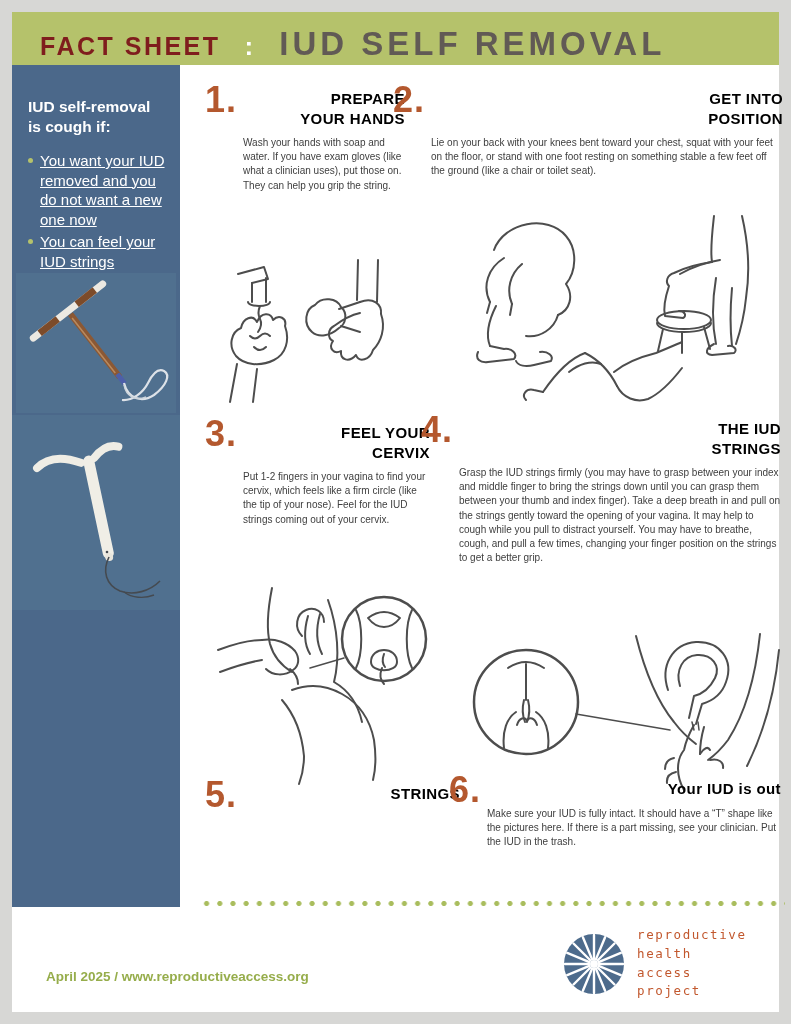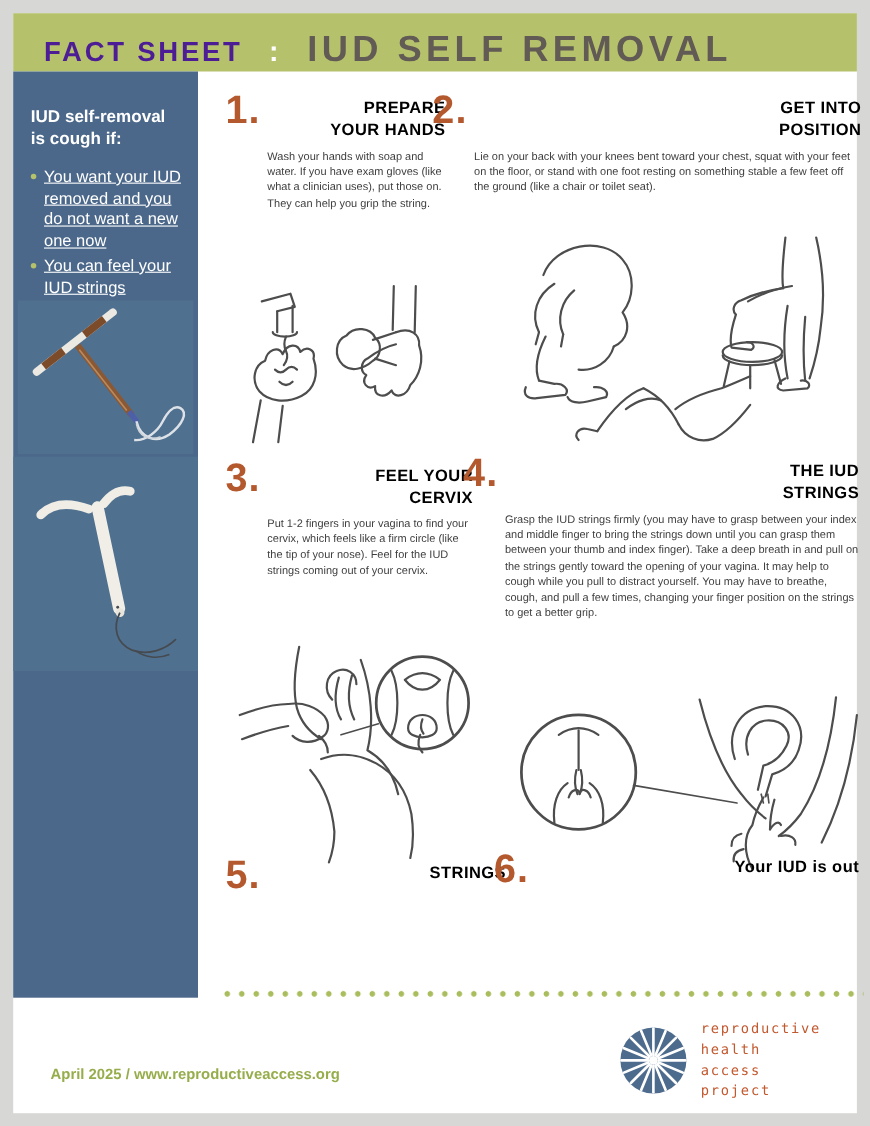--- a/index.html
+++ b/index.html
@@ -3,21 +3,21 @@
 <meta charset="utf-8">
 <style>
   html,body{margin:0;padding:0;}
   body{background:#d7d7d5;font-family:"Liberation Sans", sans-serif;}
   .canvas{position:relative;width:791px;height:1024px;background:#d7d7d5;overflow:hidden;}
   .sheet{position:absolute;left:12px;top:12px;width:767px;height:1000px;background:#ffffff;}
 
   
   .topbar{position:absolute;left:0;top:0;width:767px;height:53px;background:#b5c26b;
           display:flex;align-items:baseline;box-sizing:border-box;padding:13px 0 0 28px;}
-  .kicker{font-size:25px;color:#4c1d95;letter-spacing:2.5px;font-weight:bold;}
+  .kicker{font-size:25px;color:#7f1d1d;letter-spacing:2.5px;font-weight:bold;}
   .sep{font-size:26px;color:#ffffff;font-weight:bold;margin:0 26px 0 24px;}
   .doc-title{font-size:33px;color:#615a55;letter-spacing:4px;font-weight:bold;}
 
   
   .sidebar{position:absolute;left:0;top:53px;width:168px;height:842px;background:#4b688a;box-sizing:border-box;}
   .side-intro{position:absolute;left:16px;top:32px;width:140px;color:#ffffff;font-size:15.5px;
               font-weight:bold;line-height:1.28;white-space:pre-line;}
   .side-list{position:absolute;left:16px;top:86px;width:142px;margin:0;padding:0;list-style:none;}
   .side-list li{position:relative;padding-left:12px;color:#ffffff;font-size:15px;line-height:1.3;margin-bottom:3px;text-decoration:underline;}
   .side-list li::before{content:"";position:absolute;left:0;top:7px;width:5px;height:5px;border-radius:50%;background:#b5c26b;}
@@ -220,20 +220,21 @@
       <div class="num">5.</div>
       <div class="content">
         <h3 class="title">STRINGS</h3>
       </div>
     </section>
 
     <section class="step" style="left:437px;top:764px;width:332px;">
       <div class="num">6.</div>
       <div class="content">
         <h3 class="title">Your IUD is out</h3>
+        <p class="body">Make sure your IUD is fully intact. It should have a “T” shape like the pictures here. If there is a part missing, see your clinician. Put the IUD in the trash.</p>
       </div>
     </section>
 
     <div class="dotline"></div>
 
     <div class="footer-date">April 2025 / www.reproductiveaccess.org</div>
 
     <div class="logo">
       <svg width="62" height="62" viewBox="0 0 62 62">
         <circle cx="31" cy="31" r="30" fill="#4d6b8c"></circle>

